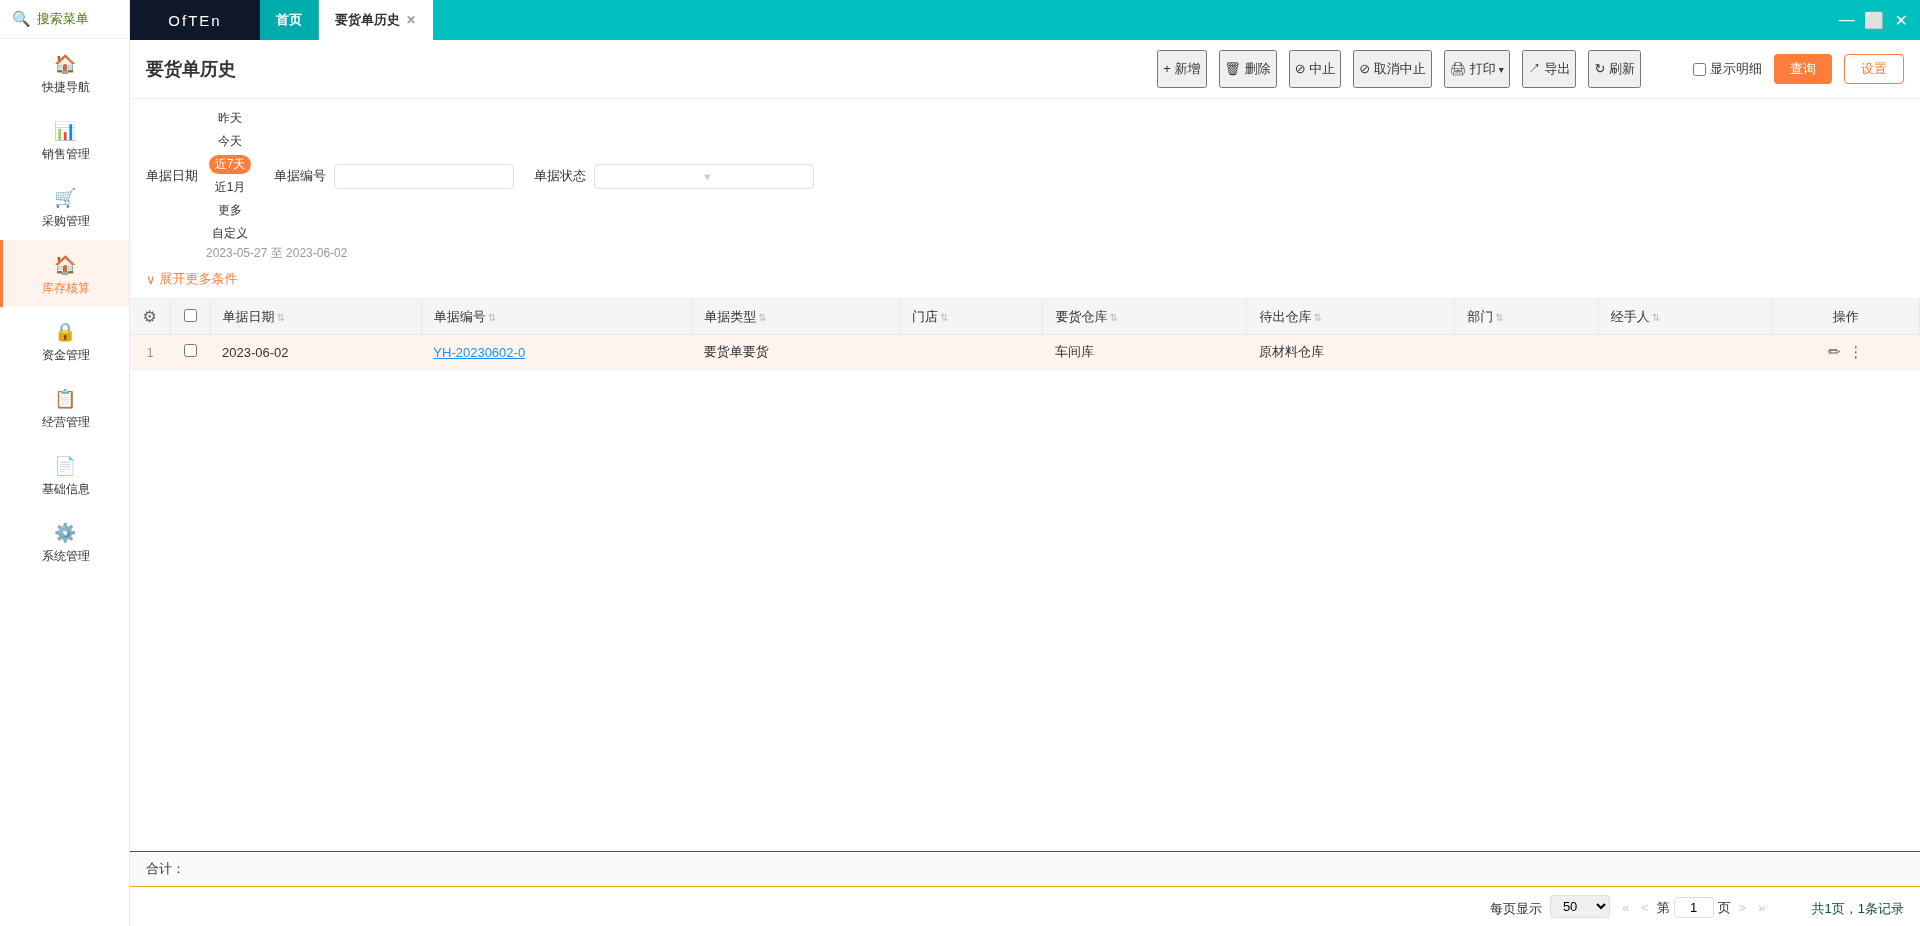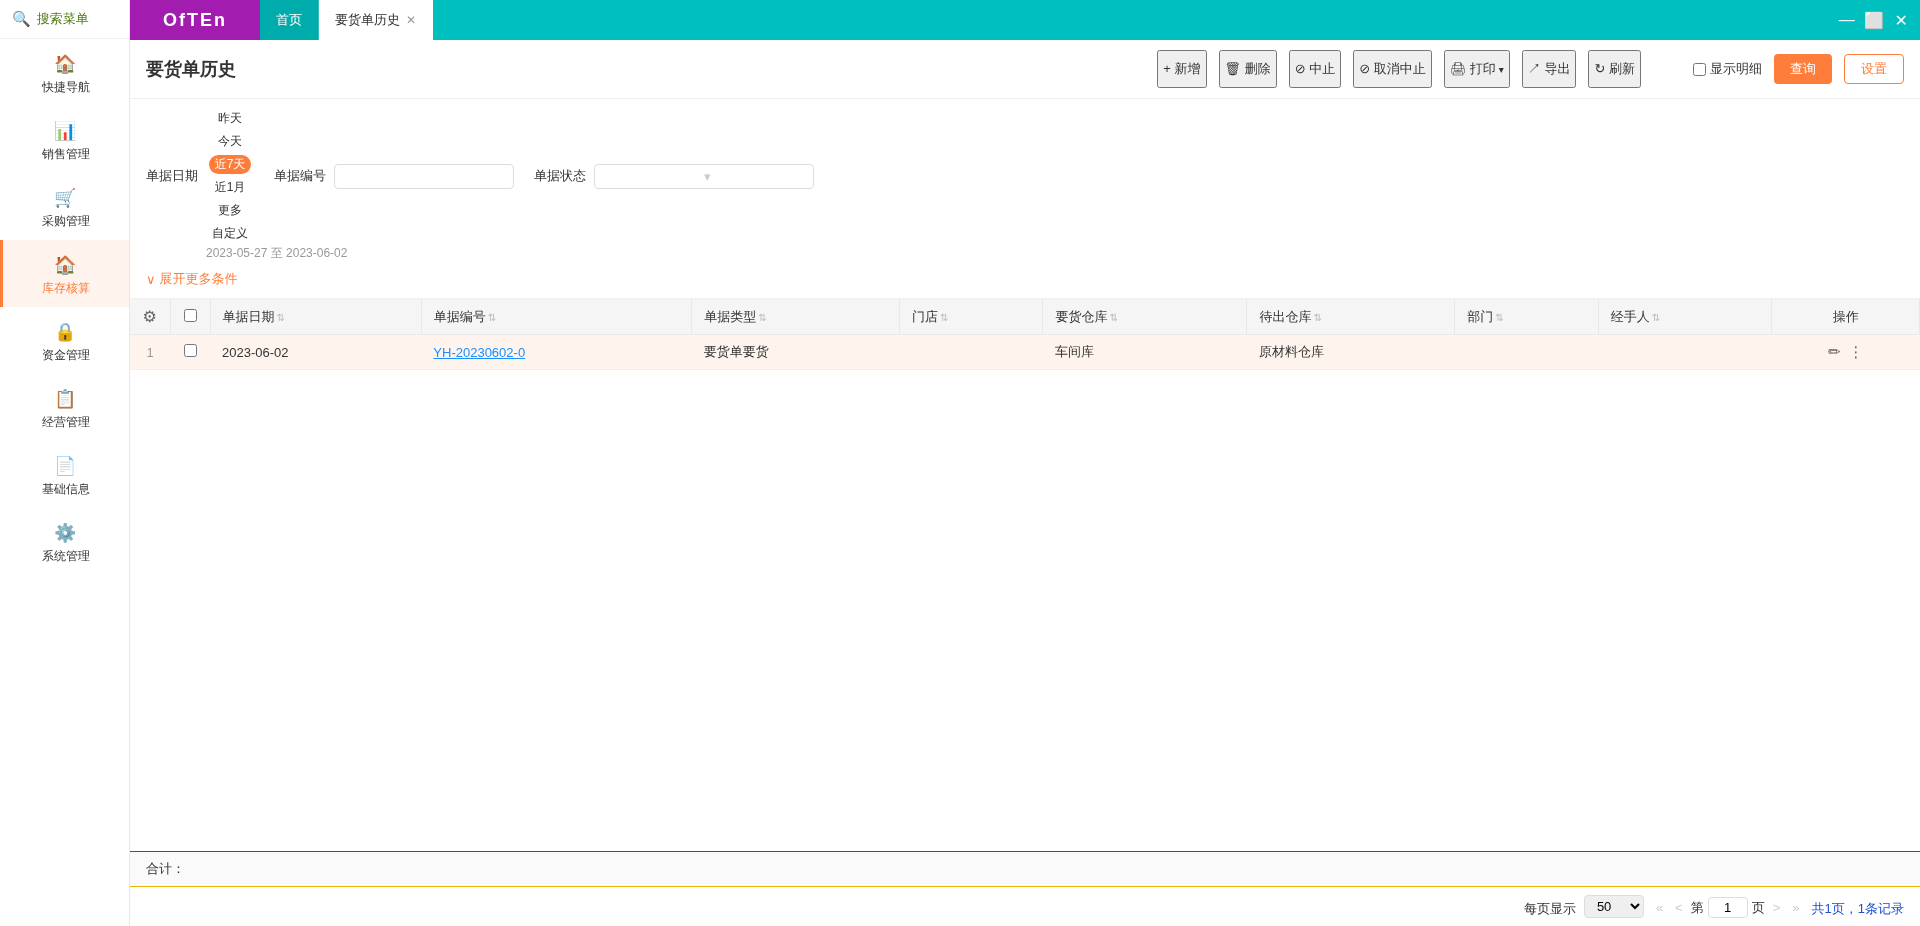--- a/index.html
+++ b/index.html
@@ -290,37 +290,37 @@
     }
     .page-nav-btn.disabled { color: #ccc; cursor: not-allowed; }
     .page-input {
       border: 1px solid #ddd;
       border-radius: 4px;
       padding: 2px 6px;
       width: 40px;
       text-align: center;
       font-size: 13px;
     }
-    .page-info { color: #1d4ed8; }
+    .page-info { color: #14532d; margin-left: 34px; }
 
     
     input[type="checkbox"] { cursor: pointer; accent-color: #ff7d3b; }
 
     .settings-gear { cursor: pointer; color: #666; font-size: 16px; }
 
     .topbar-logo {
       width: 130px;
-      background: #a21caf;
+      background: #0f172a;
       height: 100%;
       display: flex;
       align-items: center;
       justify-content: center;
       color: #fff;
-      font-size: 18px;
-      font-weight: bold;
+      font-size: 15px;
+      font-weight: normal;
       flex-shrink: 0;
       letter-spacing: 2px;
     }
   </style>
 </head>
 <body>
 
 <div class="sidebar">
   <div class="sidebar-search">
     <span class="icon">🔍</span>
@@ -360,21 +360,21 @@
     <span class="icon">⚙️</span>
     <span class="label">系统管理</span>
   </div>
     </div>
 </div>
 
 <div class="main">
 
   <div class="topbar">
     <div class="topbar-logo">OfTEn</div>
-    <div id="tabs-container" style="display:flex; height:100%;">
+    <div id="tabs-container" style="display:flex; height:100%;font-weight:bold;">
         <div class="tab inactive">
           <span>首页</span>
         </div>
         <div class="tab active">
           <span>要货单历史</span>
           <span class="close">✕</span>
         </div>
       </div>
     <div class="topbar-right">
       <span class="icon-btn">—</span>

